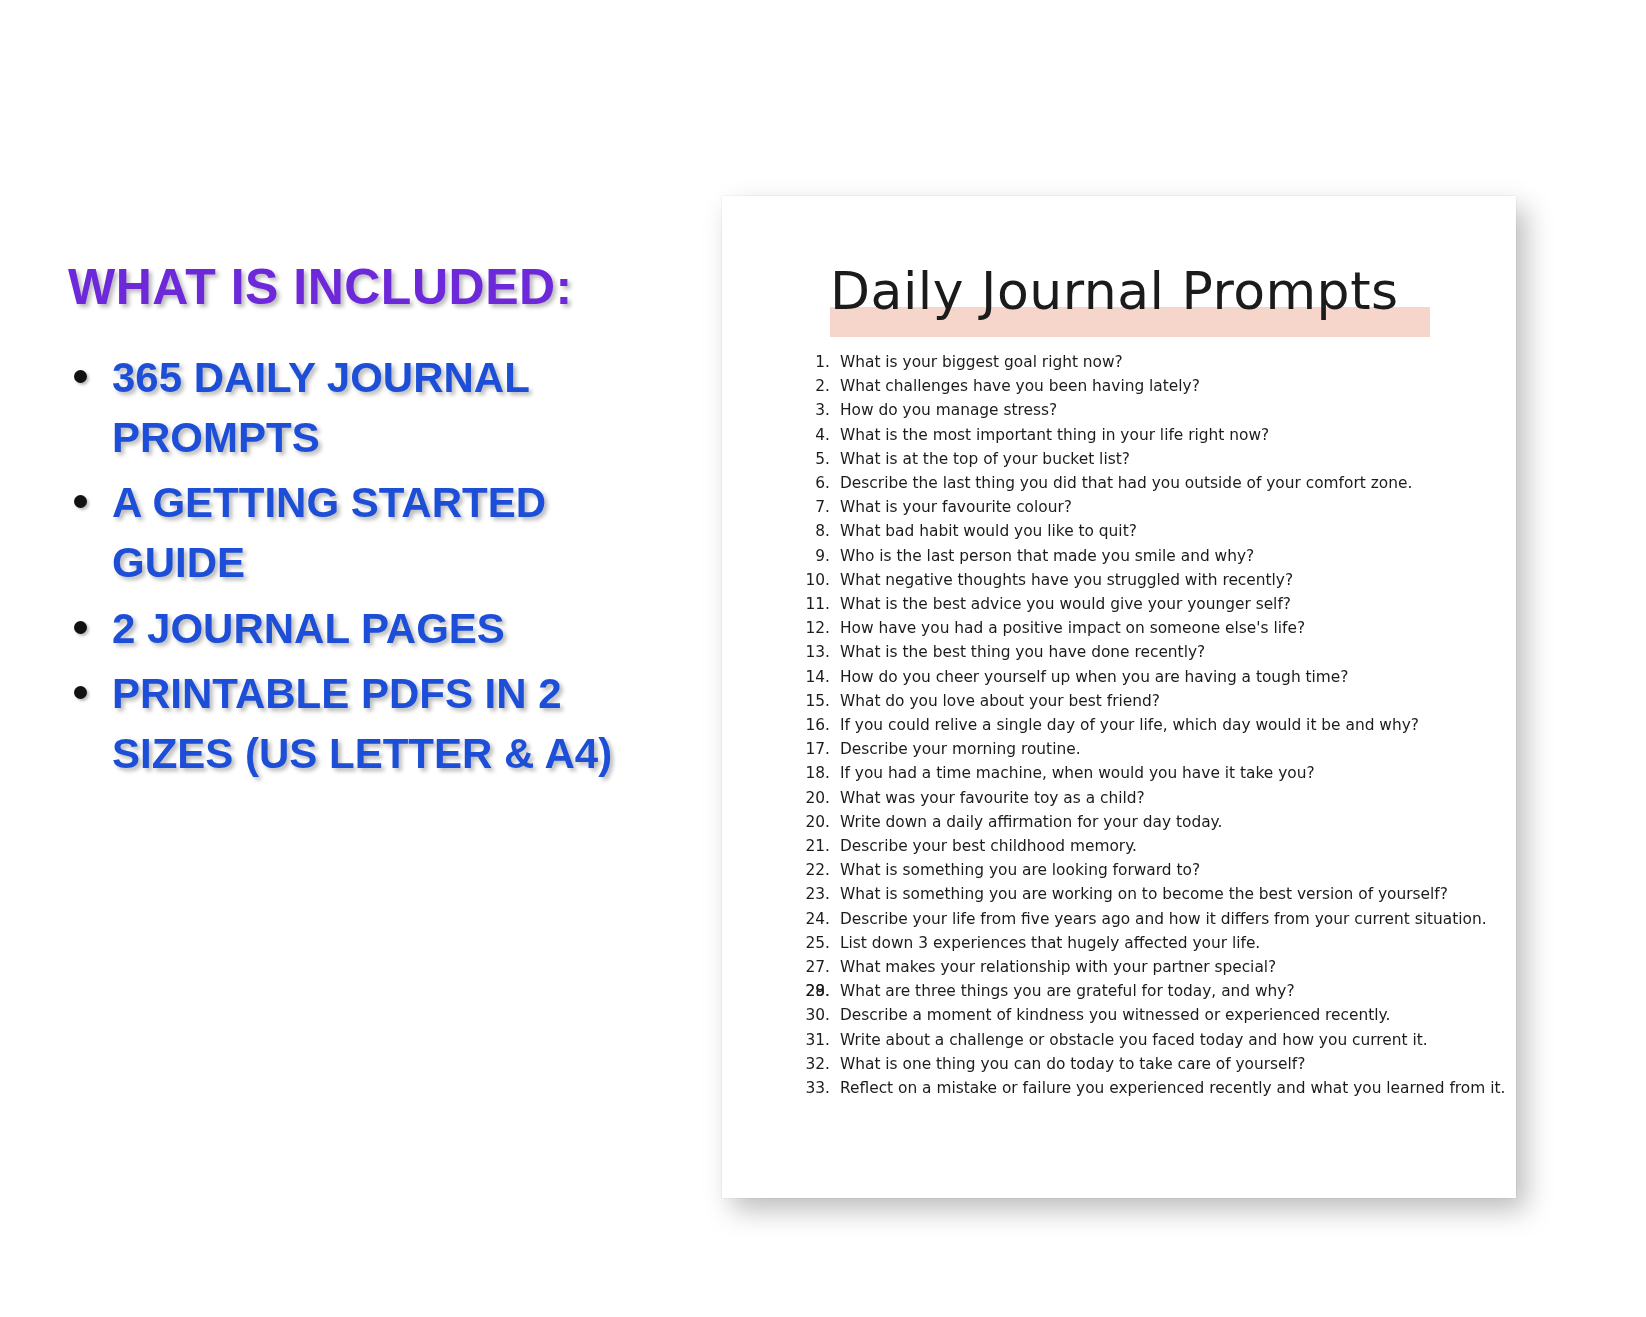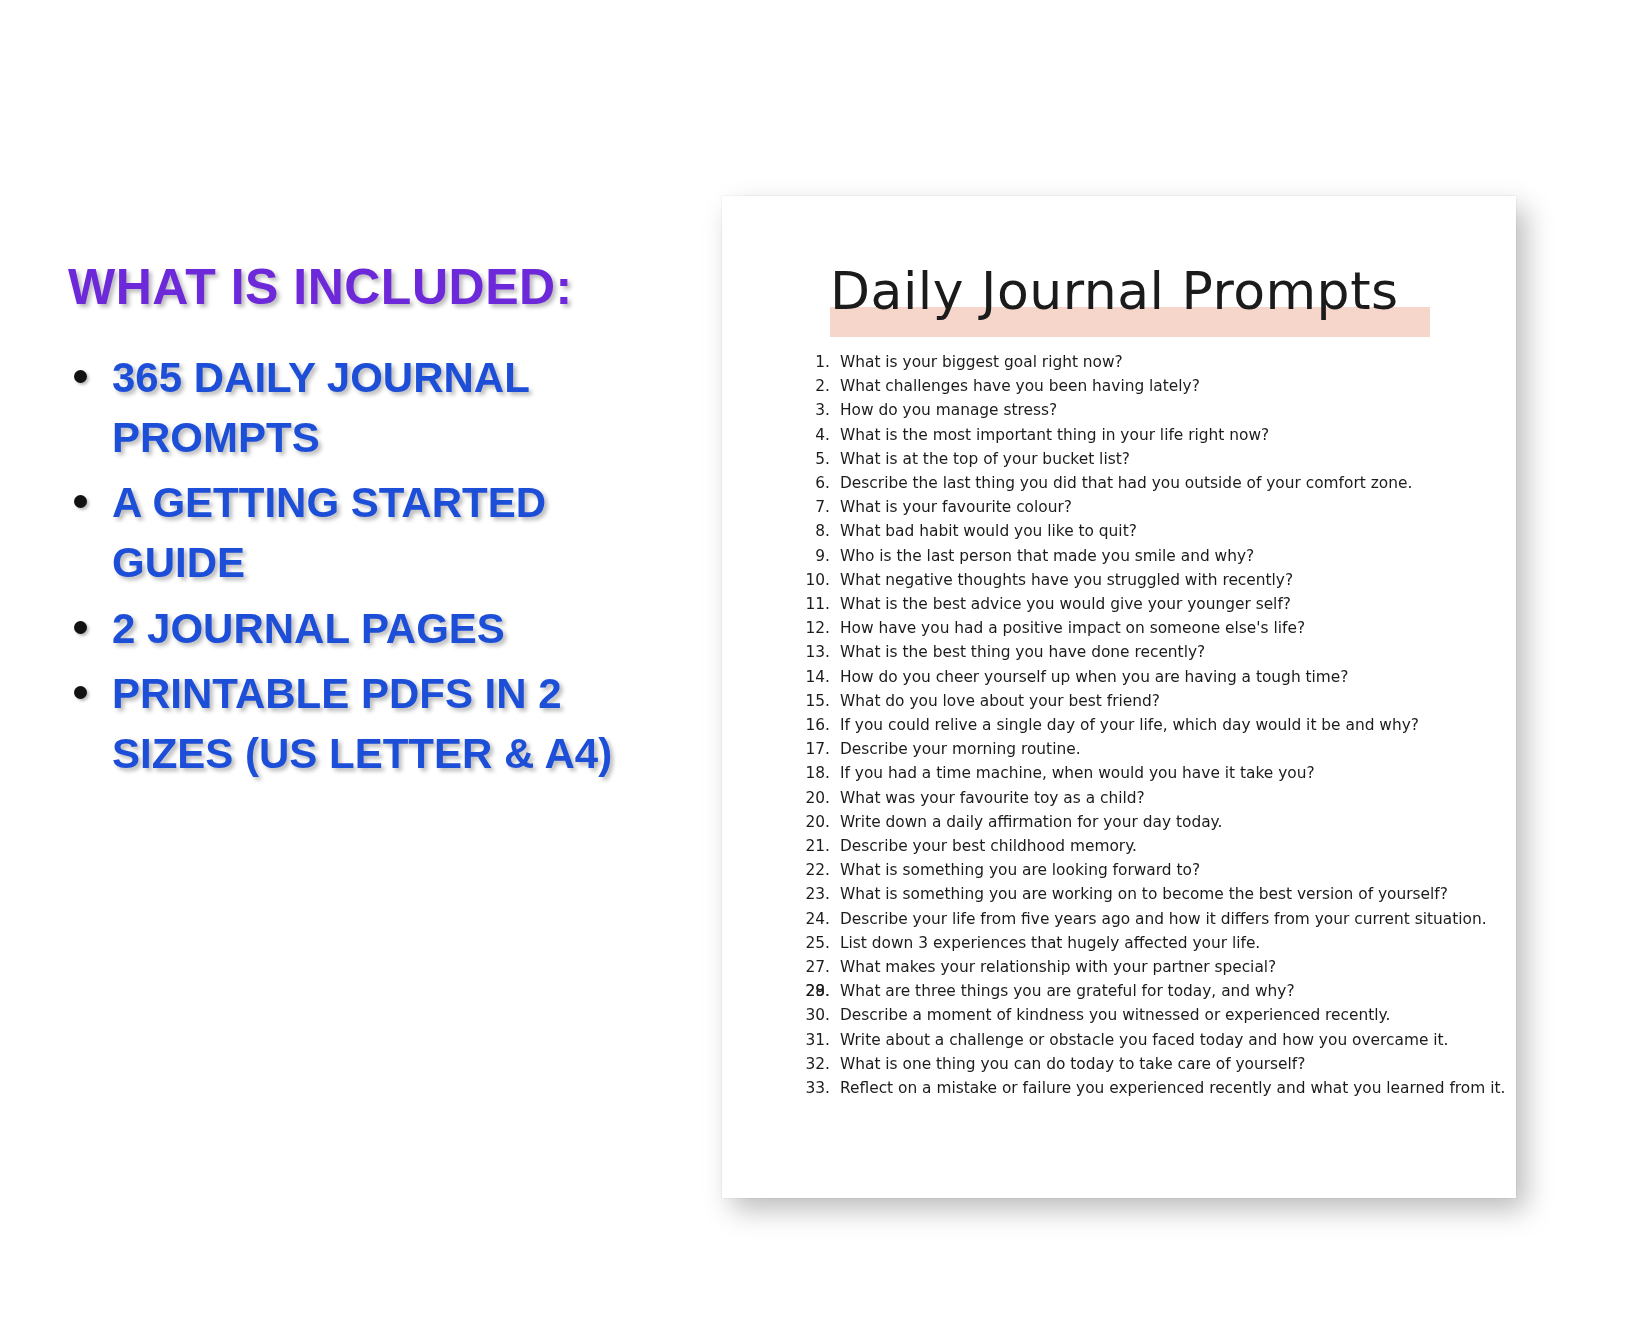--- a/index.html
+++ b/index.html
@@ -178,17 +178,17 @@
       <li><span class="num">20.</span><span>Write down a daily affirmation for your day today.</span></li>
       <li><span class="num">21.</span><span>Describe your best childhood memory.</span></li>
       <li><span class="num">22.</span><span>What is something you are looking forward to?</span></li>
       <li><span class="num">23.</span><span>What is something you are working on to become the best version of yourself?</span></li>
       <li><span class="num">24.</span><span>Describe your life from five years ago and how it differs from your current situation.</span></li>
       <li><span class="num">25.</span><span>List down 3 experiences that hugely affected your life.</span></li>
       <li><span class="num">27.</span><span>What makes your relationship with your partner special?</span></li>
       <li><span class="num">28.</span></li>
       <li><span class="num">29.</span><span>What are three things you are grateful for today, and why?</span></li>
       <li><span class="num">30.</span><span>Describe a moment of kindness you witnessed or experienced recently.</span></li>
-      <li><span class="num">31.</span><span>Write about a challenge or obstacle you faced today and how you overcame it.</span></li>
+      <li><span class="num">31.</span><span>Write about a challenge or obstacle you faced today and how you current it.</span></li>
       <li><span class="num">32.</span><span>What is one thing you can do today to take care of yourself?</span></li>
       <li><span class="num">33.</span><span>Reflect on a mistake or failure you experienced recently and what you learned from it.</span></li>
     </ol>
 </div>
 
 </body></html>

